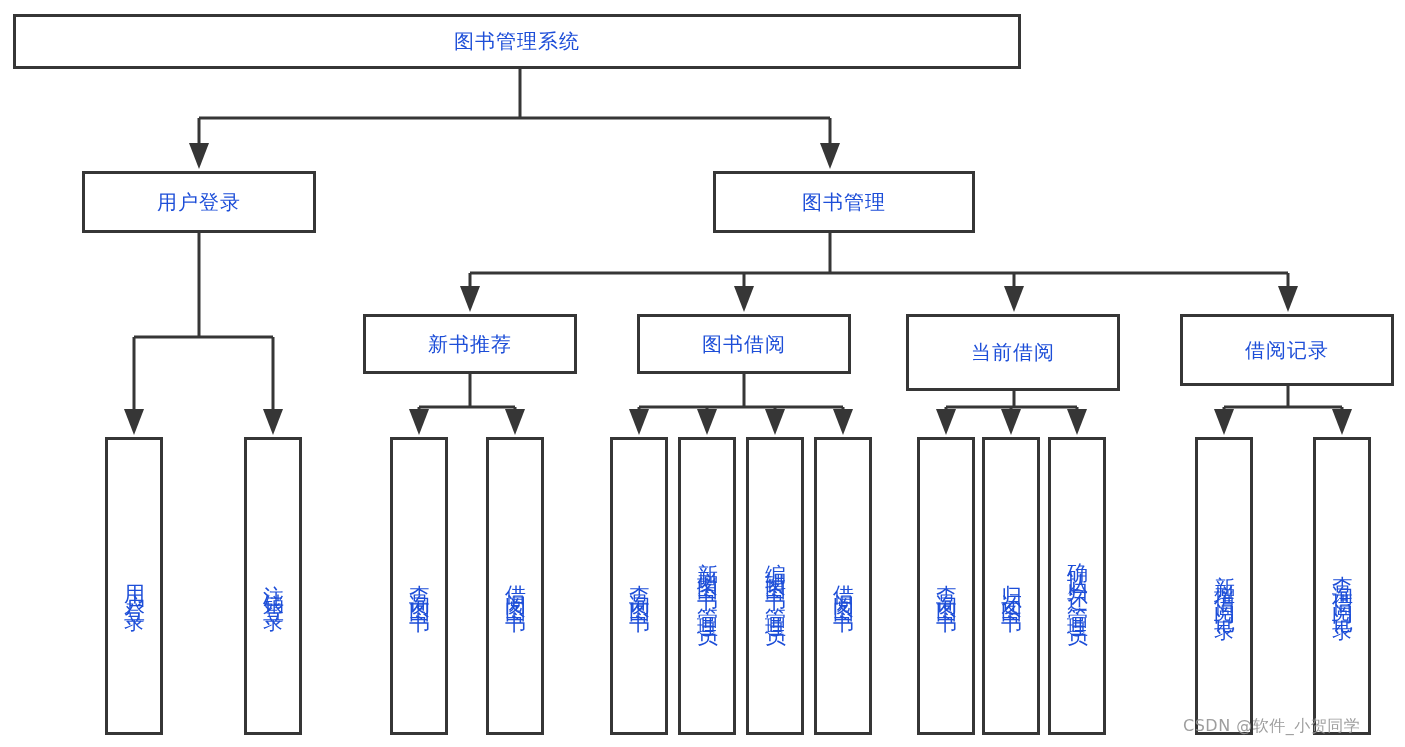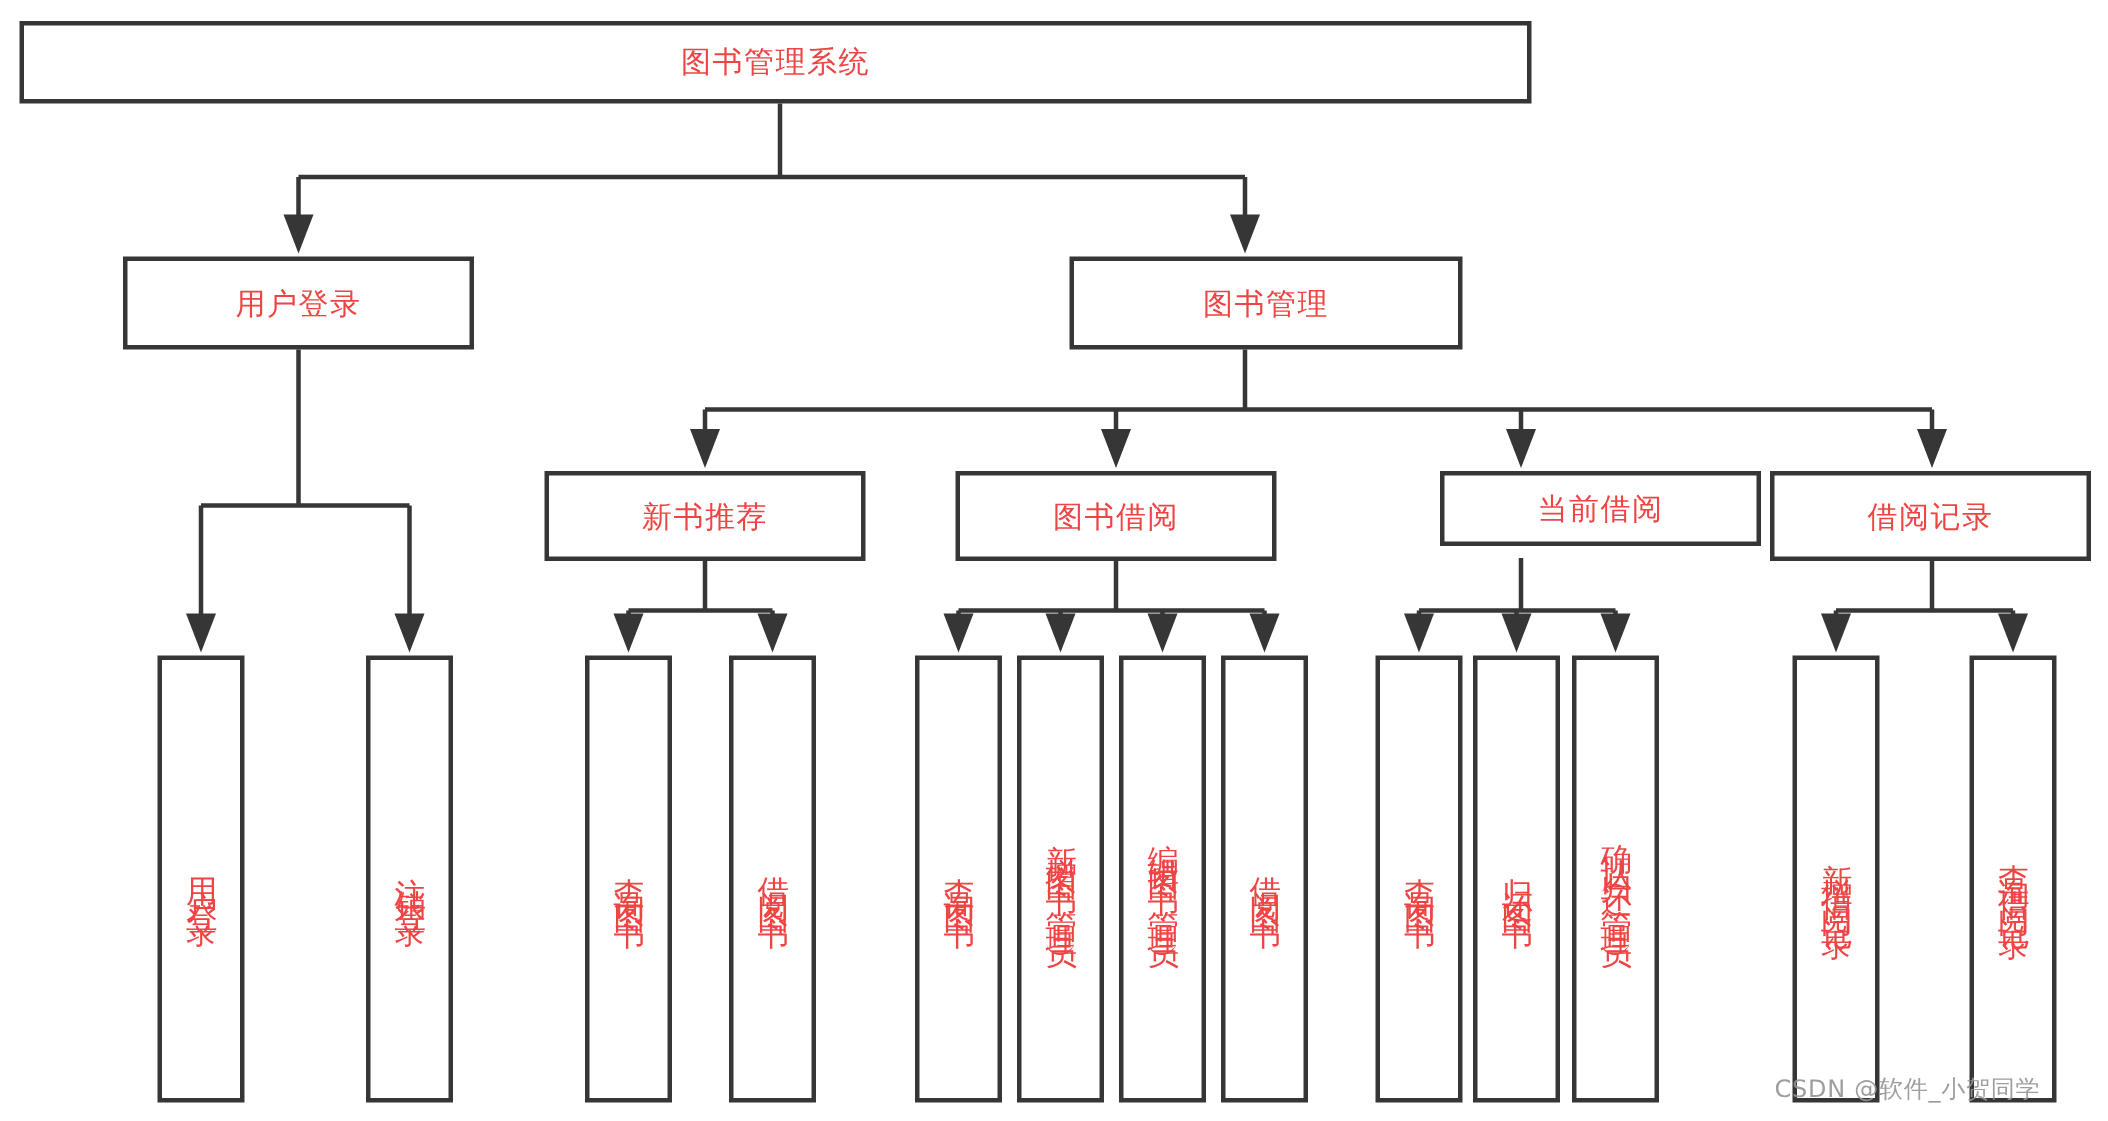--- a/index.html
+++ b/index.html
@@ -6,21 +6,21 @@
   .canvas {
     position:relative; width:1405px; height:747px; background:#ffffff;
     font-family:"DejaVu Sans","Liberation Sans",sans-serif; overflow:hidden;
   }
   svg.connectors { position:absolute; left:0; top:0; width:1405px; height:747px; z-index:0; }
   svg.connectors path { stroke:#363636; stroke-width:3; fill:none; }
   svg.connectors polygon { fill:#363636; stroke:none; }
   .box {
     position:absolute; background:#ffffff; border:3px solid #363636;
     box-sizing:border-box; display:flex; align-items:center; justify-content:center;
-    color:#ef4444; z-index:1;
+    color:#1d4ed8; z-index:1;
   }
   .hlabel { font-size:20px; font-weight:500; letter-spacing:1px; white-space:nowrap; }
   .vlabel {
     writing-mode:vertical-rl; text-orientation:mixed;
     font-size:21px; font-weight:500; letter-spacing:9px; line-height:1.1;
   }
   .watermark {
     position:absolute; left:1183px; top:716px; z-index:2;
     font-size:16px; color:rgba(148,148,148,0.9); white-space:nowrap; letter-spacing:0.5px;
   }
@@ -83,24 +83,24 @@
   <div class="box" style="left:713px;top:171px;width:262px;height:62px">
     <span class="hlabel">图书管理</span>
   </div>
 
   <div class="box" style="left:637px;top:314px;width:214px;height:60px">
     <span class="hlabel">图书借阅</span>
   </div>
   <div class="box" style="left:363px;top:314px;width:214px;height:60px">
     <span class="hlabel">新书推荐</span>
   </div>
-  <div class="box" style="left:960px;top:314px;width:214px;height:50px">
+  <div class="box" style="left:906px;top:314px;width:214px;height:77px">
     <span class="hlabel">当前借阅</span>
   </div>
-  <div class="box" style="left:1180px;top:314px;width:214px;height:60px">
+  <div class="box" style="left:1180px;top:314px;width:214px;height:72px">
     <span class="hlabel">借阅记录</span>
   </div>
 
   <div class="box" style="left:105px;top:437px;width:58px;height:298px">
     <span class="vlabel">用户登录</span>
   </div>
   <div class="box" style="left:244px;top:437px;width:58px;height:298px">
     <span class="vlabel">注销登录</span>
   </div>
 

